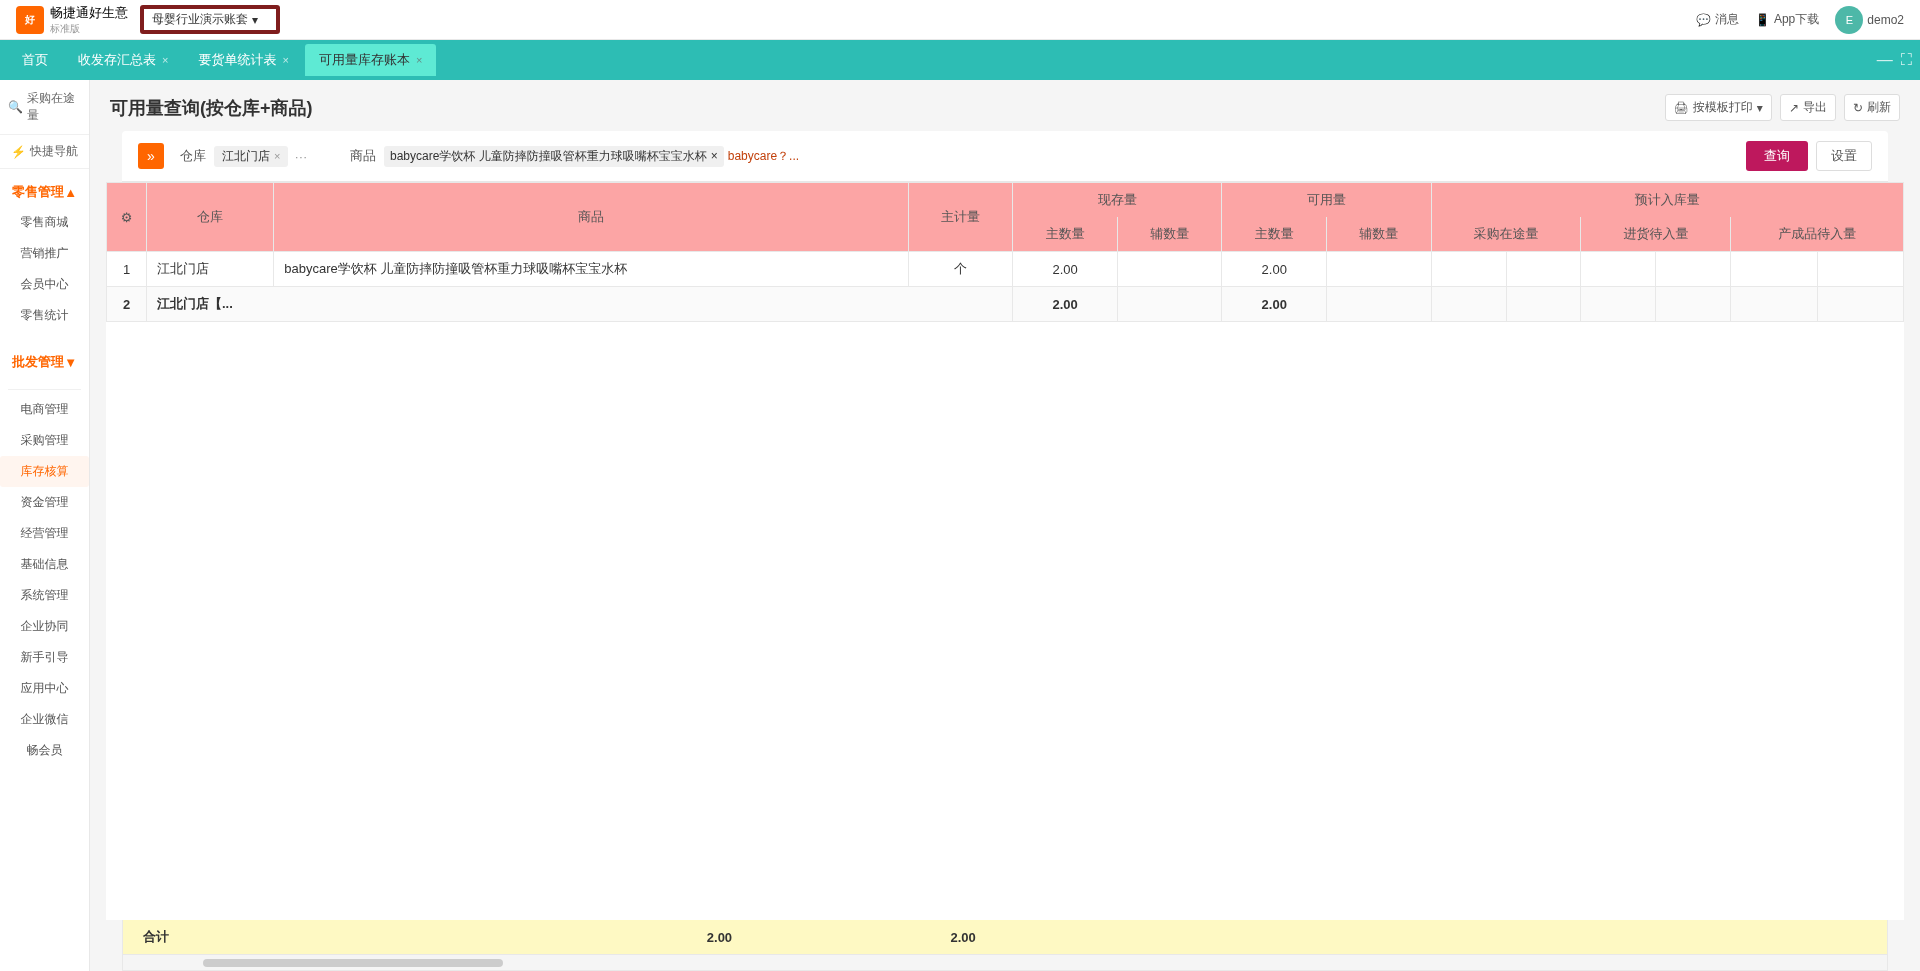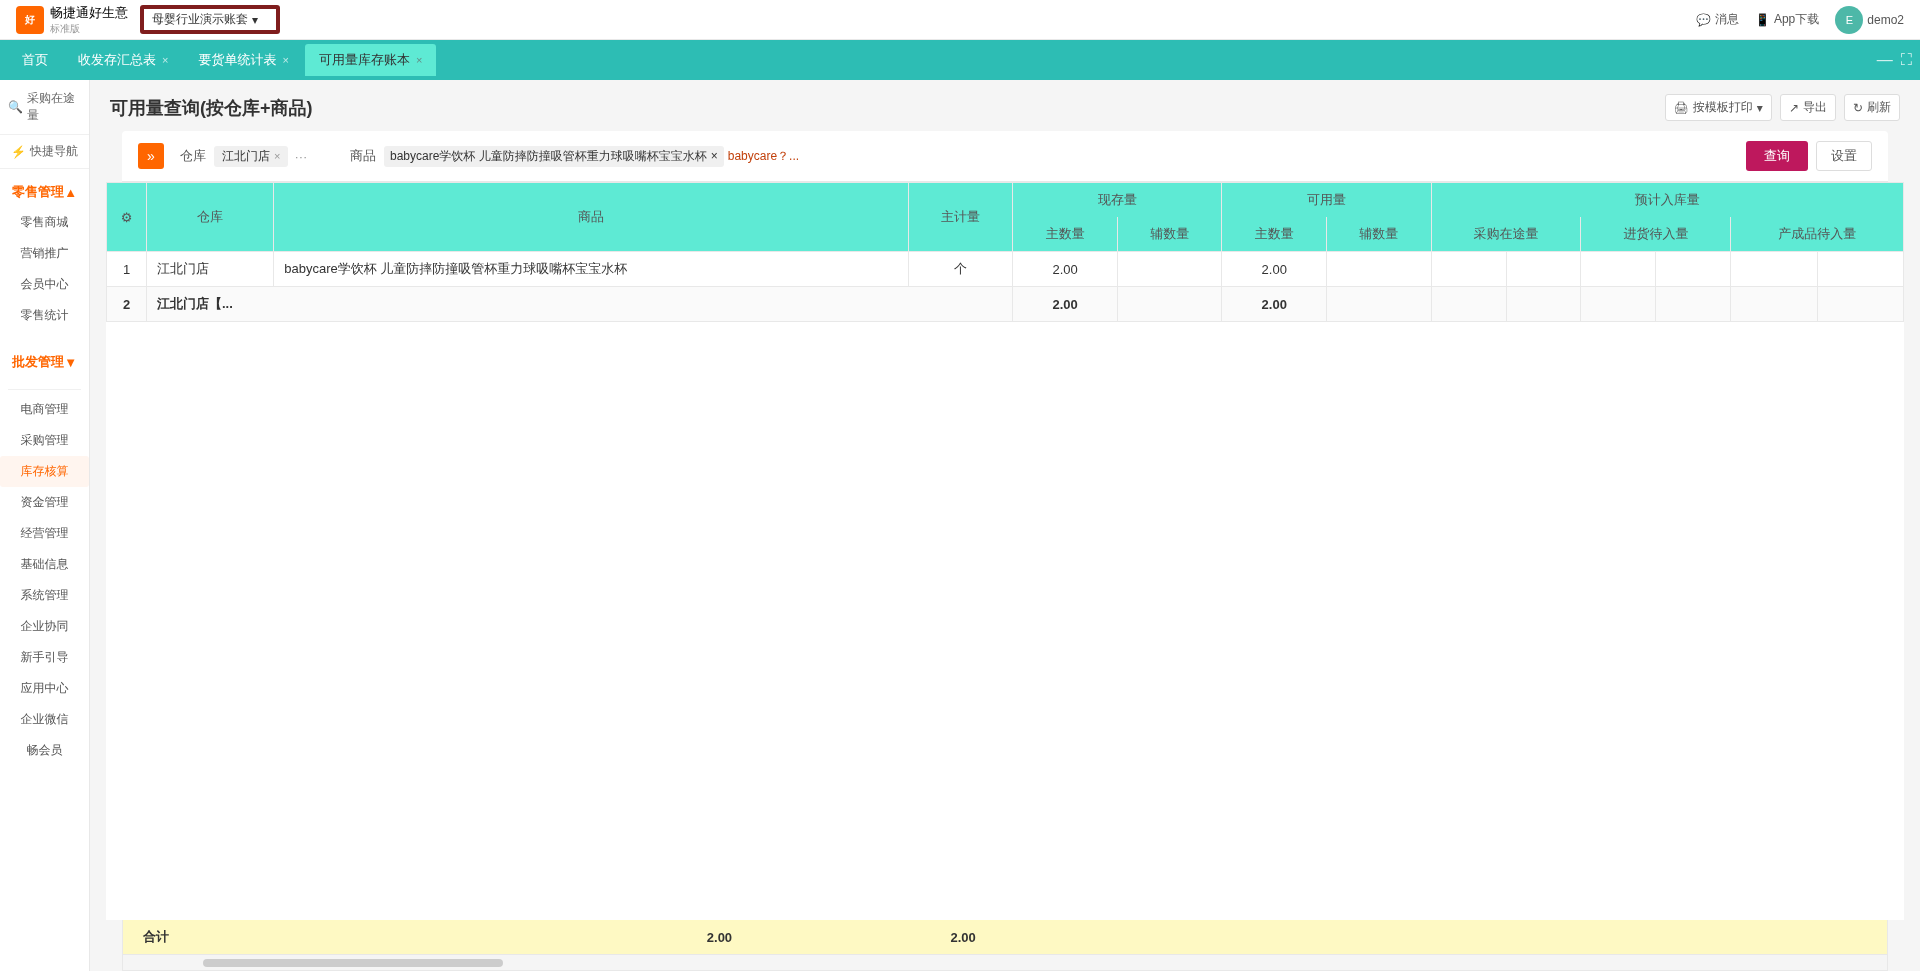--- a/index.html
+++ b/index.html
@@ -121,21 +121,21 @@
 
     
     .table-wrapper {
       margin: 0 16px 0;
       background: #fff;
       flex: 1;
       overflow: auto;
     }
     table { width: 100%; border-collapse: collapse; font-size: 13px; }
     thead tr th {
-      background: #5eead4;
+      background: #fca5a5;
       border: 1px solid #e8e8e8;
       padding: 8px 10px;
       text-align: center;
       color: #555;
       font-weight: normal;
       white-space: nowrap;
     }
     thead tr.header-group th { border-bottom: none; }
     thead tr.header-sub th { border-top: none; }
     tbody tr td {

